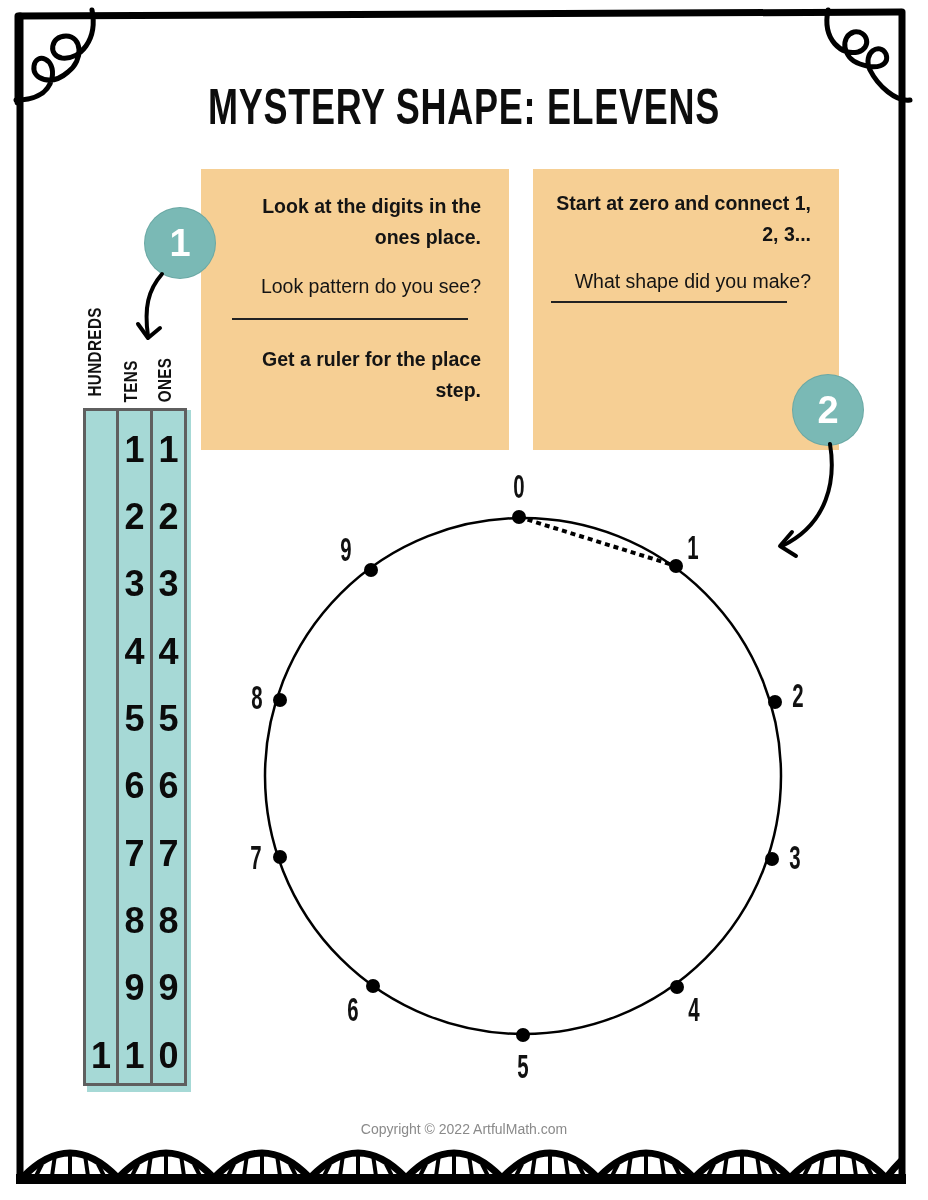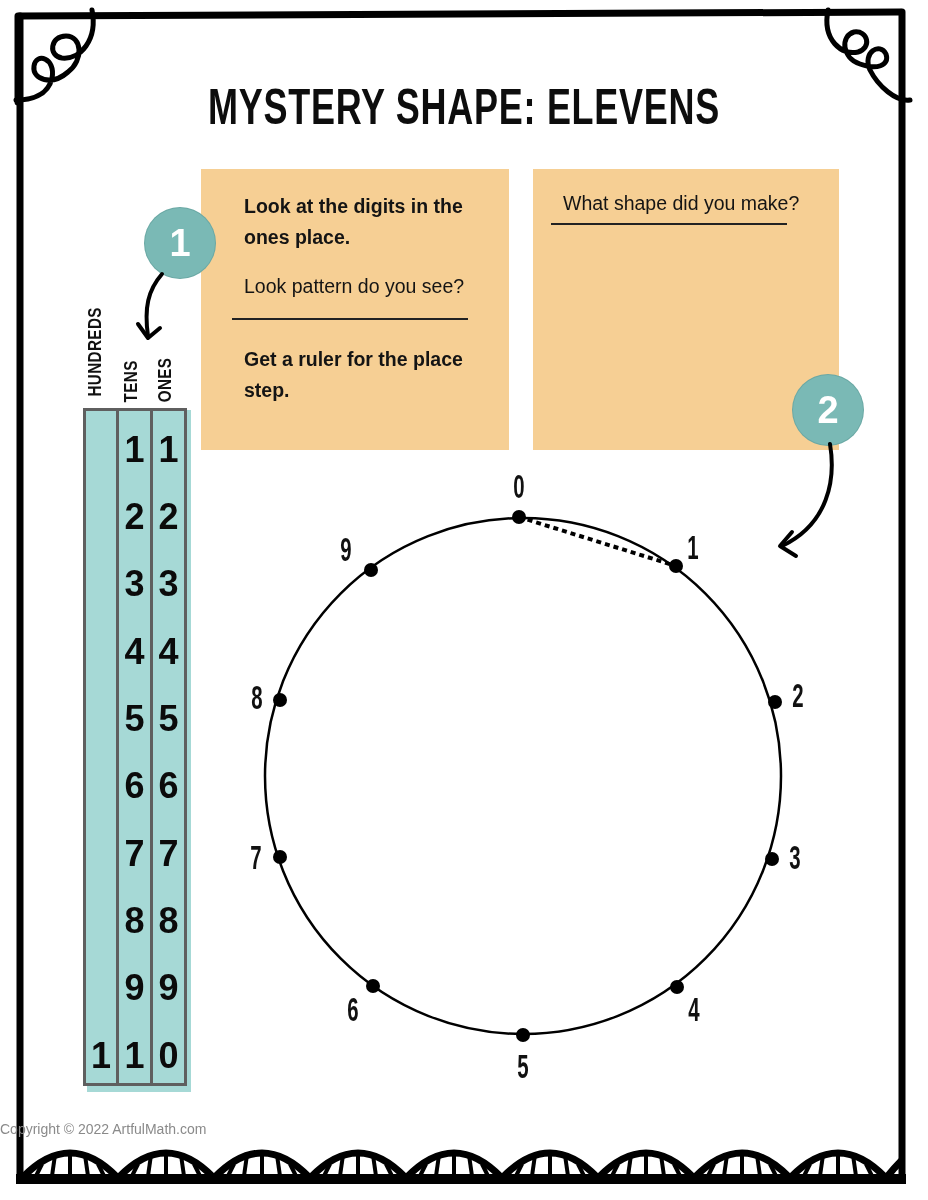--- a/index.html
+++ b/index.html
@@ -1,32 +1,32 @@
 <!DOCTYPE html>
 <html><head>
   <meta charset="utf-8">
   <style>
     html, body { margin:0; padding:0; background:#ffffff; }
     body { width:928px; height:1200px; position:relative; overflow:hidden; font-family:"DejaVu Sans", sans-serif; color:#111; }
     .abs { position:absolute; }
     .frame-svg { position:absolute; left:0; top:0; width:928px; height:1200px; }
     .title { position:absolute; left:0; width:928px; top:78px; text-align:center; font-family:"Liberation Sans", sans-serif; font-weight:bold; font-size:50px; letter-spacing:1px; transform:scaleX(0.72); transform-origin:464px 0; color:#0d0d0d; }
     .note { position:absolute; background:#f6cf94; box-sizing:border-box; padding:22px 28px 0 31px; font-family:"Liberation Sans", sans-serif; font-size:19.5px; line-height:31px; color:#141414; }
-    .note p { margin:0 0 18px 12px; }
+    .note p { margin:0 0 18px 0;text-align:right; }
     .note .b { font-weight:bold; }
     .blank { display:block; width:236px; border-bottom:2px solid #222; height:10px; margin:0 0 22px 0; }
     .badge { position:absolute; width:70px; height:70px; border-radius:50%; background:#7ab9b5; color:#fff; font-family:"Liberation Sans", sans-serif; font-weight:bold; font-size:38px; line-height:70px; text-align:center; box-shadow:0 0 0 1px #6aa8a4; }
     .pv-headers { position:absolute; left:80px; top:300px; height:108px; width:110px; }
     .pv-head { position:absolute; bottom:0; font-family:"Liberation Sans", sans-serif; font-weight:bold; font-size:19px; writing-mode:vertical-rl; transform:rotate(180deg) scaleY(0.8); color:#111; letter-spacing:0.5px; }
     .pv-table { position:absolute; left:83px; top:408px; width:104px; height:680px; }
     .pv-shadow { position:absolute; left:4px; top:2px; width:104px; height:682px; background:#a6d9d6; }
     .pv-col { position:absolute; top:0; height:678px; background:#a6d9d6; border:3px solid #5f5f5f; box-sizing:border-box; }
     .pv-cell { position:absolute; width:100%; text-align:center; font-family:"Liberation Sans", sans-serif; font-weight:bold; font-size:36px; height:66px; line-height:66px; color:#0b0b0b; }
     .clock-label { position:absolute; font-family:"Liberation Sans", sans-serif; font-weight:bold; font-size:34px; transform:scaleX(0.6); color:#111; width:40px; text-align:center; }
-    .copyright { position:absolute; left:0; width:928px; top:1121px; text-align:left; font-family:"Liberation Sans", sans-serif; font-size:14px; color:#8a8a8a; }
+    .copyright { position:absolute; left:0; width:928px; top:1121px; text-align:center; font-family:"Liberation Sans", sans-serif; font-size:14px; color:#8a8a8a; }
   </style>
 </head>
 <body>
 
 <svg class="frame-svg" viewBox="0 0 928 1200">
   <g fill="none" stroke="#000" stroke-linecap="round" stroke-linejoin="round">
 
     <path d="M18 102 L18 16 L900 12" stroke-width="7"></path>
 
     <path d="M20 16 L20 1178" stroke-width="7"></path>
@@ -66,20 +66,21 @@
 <div class="title">MYSTERY SHAPE: ELEVENS</div>
 
 <div class="note" style="left:201px; top:169px; width:308px; height:281px;">
   <p class="b">Look at the digits in the ones place.</p>
   <p style="margin-bottom:6px;">Look pattern do you see?</p>
   <span class="blank" style="margin-bottom:24px;"></span>
   <p class="b">Get a ruler for the place step.</p>
 </div>
 
 <div class="note" style="left:533px; top:169px; width:306px; height:281px; padding-left:18px; padding-top:19px;">
+  <p class="b" style="margin-bottom:16px;">Start at zero and connect 1, 2, 3...</p>
   <p style="margin-bottom:0;">What shape did you make?</p>
   <span class="blank" style="width:236px; height:4px;"></span>
 </div>
 
 <div class="badge" style="left:145px; top:208px;">1</div>
 <div class="badge" style="left:793px; top:375px;">2</div>
 
 <svg class="abs" style="left:130px; top:270px;" width="60" height="80" viewBox="0 0 60 80">
   <path d="M32 4 C18 20 14 38 18 66" fill="none" stroke="#000" stroke-width="4" stroke-linecap="round"></path>
   <path d="M8 54 L18 68 L30 58" fill="none" stroke="#000" stroke-width="4" stroke-linecap="round" stroke-linejoin="round"></path>

